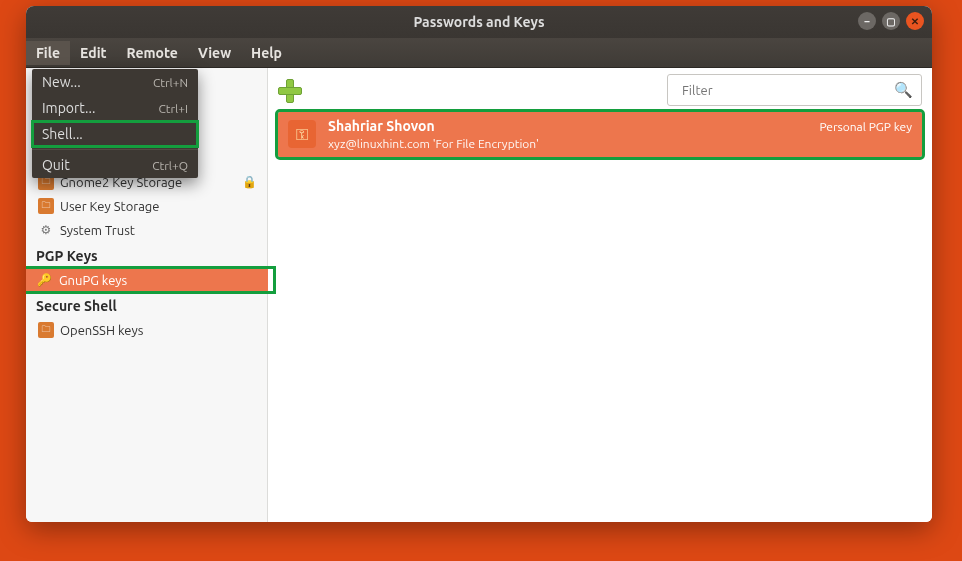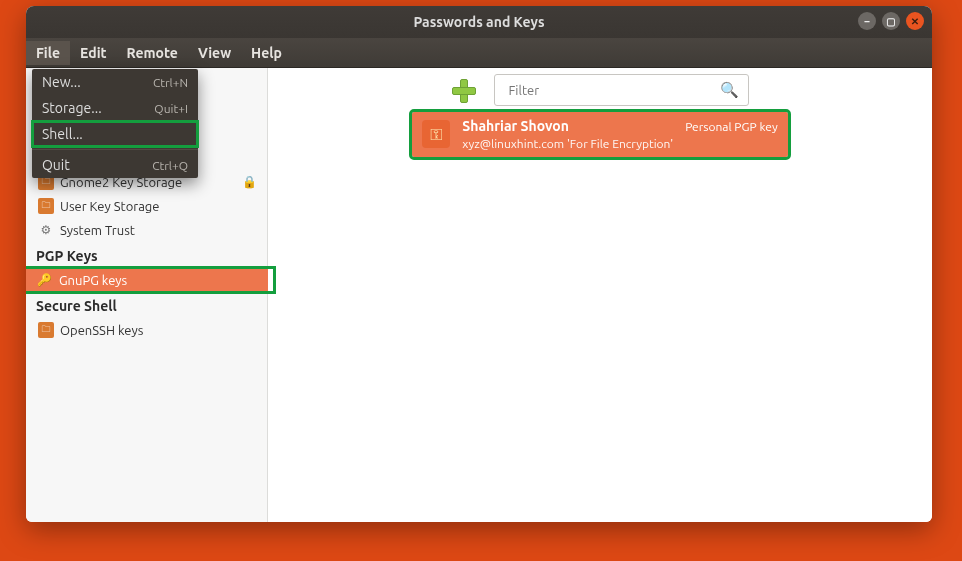--- a/index.html
+++ b/index.html
@@ -30,21 +30,21 @@
     .sidebar { width:241px; background:#f7f7f7; font-size:13px; color:#333; position:relative; }
     .side-list { padding-top:102px; }
     .side-item { display:flex; align-items:center; padding:4px 10px 4px 12px; gap:6px; position:relative;}
     .side-item .lock { margin-left:auto; color:#666; font-size:12px;}
     .side-icon { width:16px; height:16px; display:inline-flex; align-items:center; justify-content:center; font-size:12px;}
     .side-icon.folder { background:#d97a30; border-radius:2px; color:#fff; font-size:9px;}
     .side-icon.gear { color:#777; }
     .cat { font-weight:700; padding:6px 10px 4px 10px; color:#2b2b2b; font-size:14px;}
     .side-item.sel { background:#ed764d; color:#fff; }
     .side-item.sel .side-icon { color:#fff;}
-    .main { flex:1; background:#fff; display:flex; flex-direction:column; border-left:1px solid #dcdcda;align-items:center;}
+    .main { flex:1; background:#fff; display:flex; flex-direction:column; border-left:1px solid #dcdcda;}
     .toolbar { height:44px; display:flex; align-items:center; padding:0 10px; gap:10px;}
     .plus { width:22px; height:22px; position:relative; }
     .plus::before, .plus::after { content:""; position:absolute; background:#90c843; border:1px solid #6ea235; border-radius:2px;}
     .plus::before { left:8px; top:0; width:6px; height:22px;}
     .plus::after  { left:0; top:8px; width:22px; height:6px;}
     .spacer{flex:1;}
     .filterbox { display:flex; align-items:center; width:255px; height:32px; background:#fff; border:1px solid #c8c6c2; border-radius:3px; padding:0 8px; gap:6px;}
     .filterbox input { border:0; outline:0; flex:1; font-size:13px; color:#444; background:transparent;}
     .mag { color:#6d6b67; font-size:15px; }
     .keycard {
@@ -155,22 +155,22 @@
     </div>
 
   </div>
 
   <div class="dropdown">
     <div class="dd-item">
       <span>New...</span>
       <span class="kb">Ctrl+N</span>
     </div>
     <div class="dd-item">
-      <span>Storage...</span>
-      <span class="kb">Quit+I</span>
+      <span>Import...</span>
+      <span class="kb">Ctrl+I</span>
     </div>
     <div class="dd-item exp">
       <span>Shell...</span>
     </div>
     <div class="dd-sep"></div>
     <div class="dd-item">
       <span>Quit</span>
       <span class="kb">Ctrl+Q</span>
     </div>
   </div>

